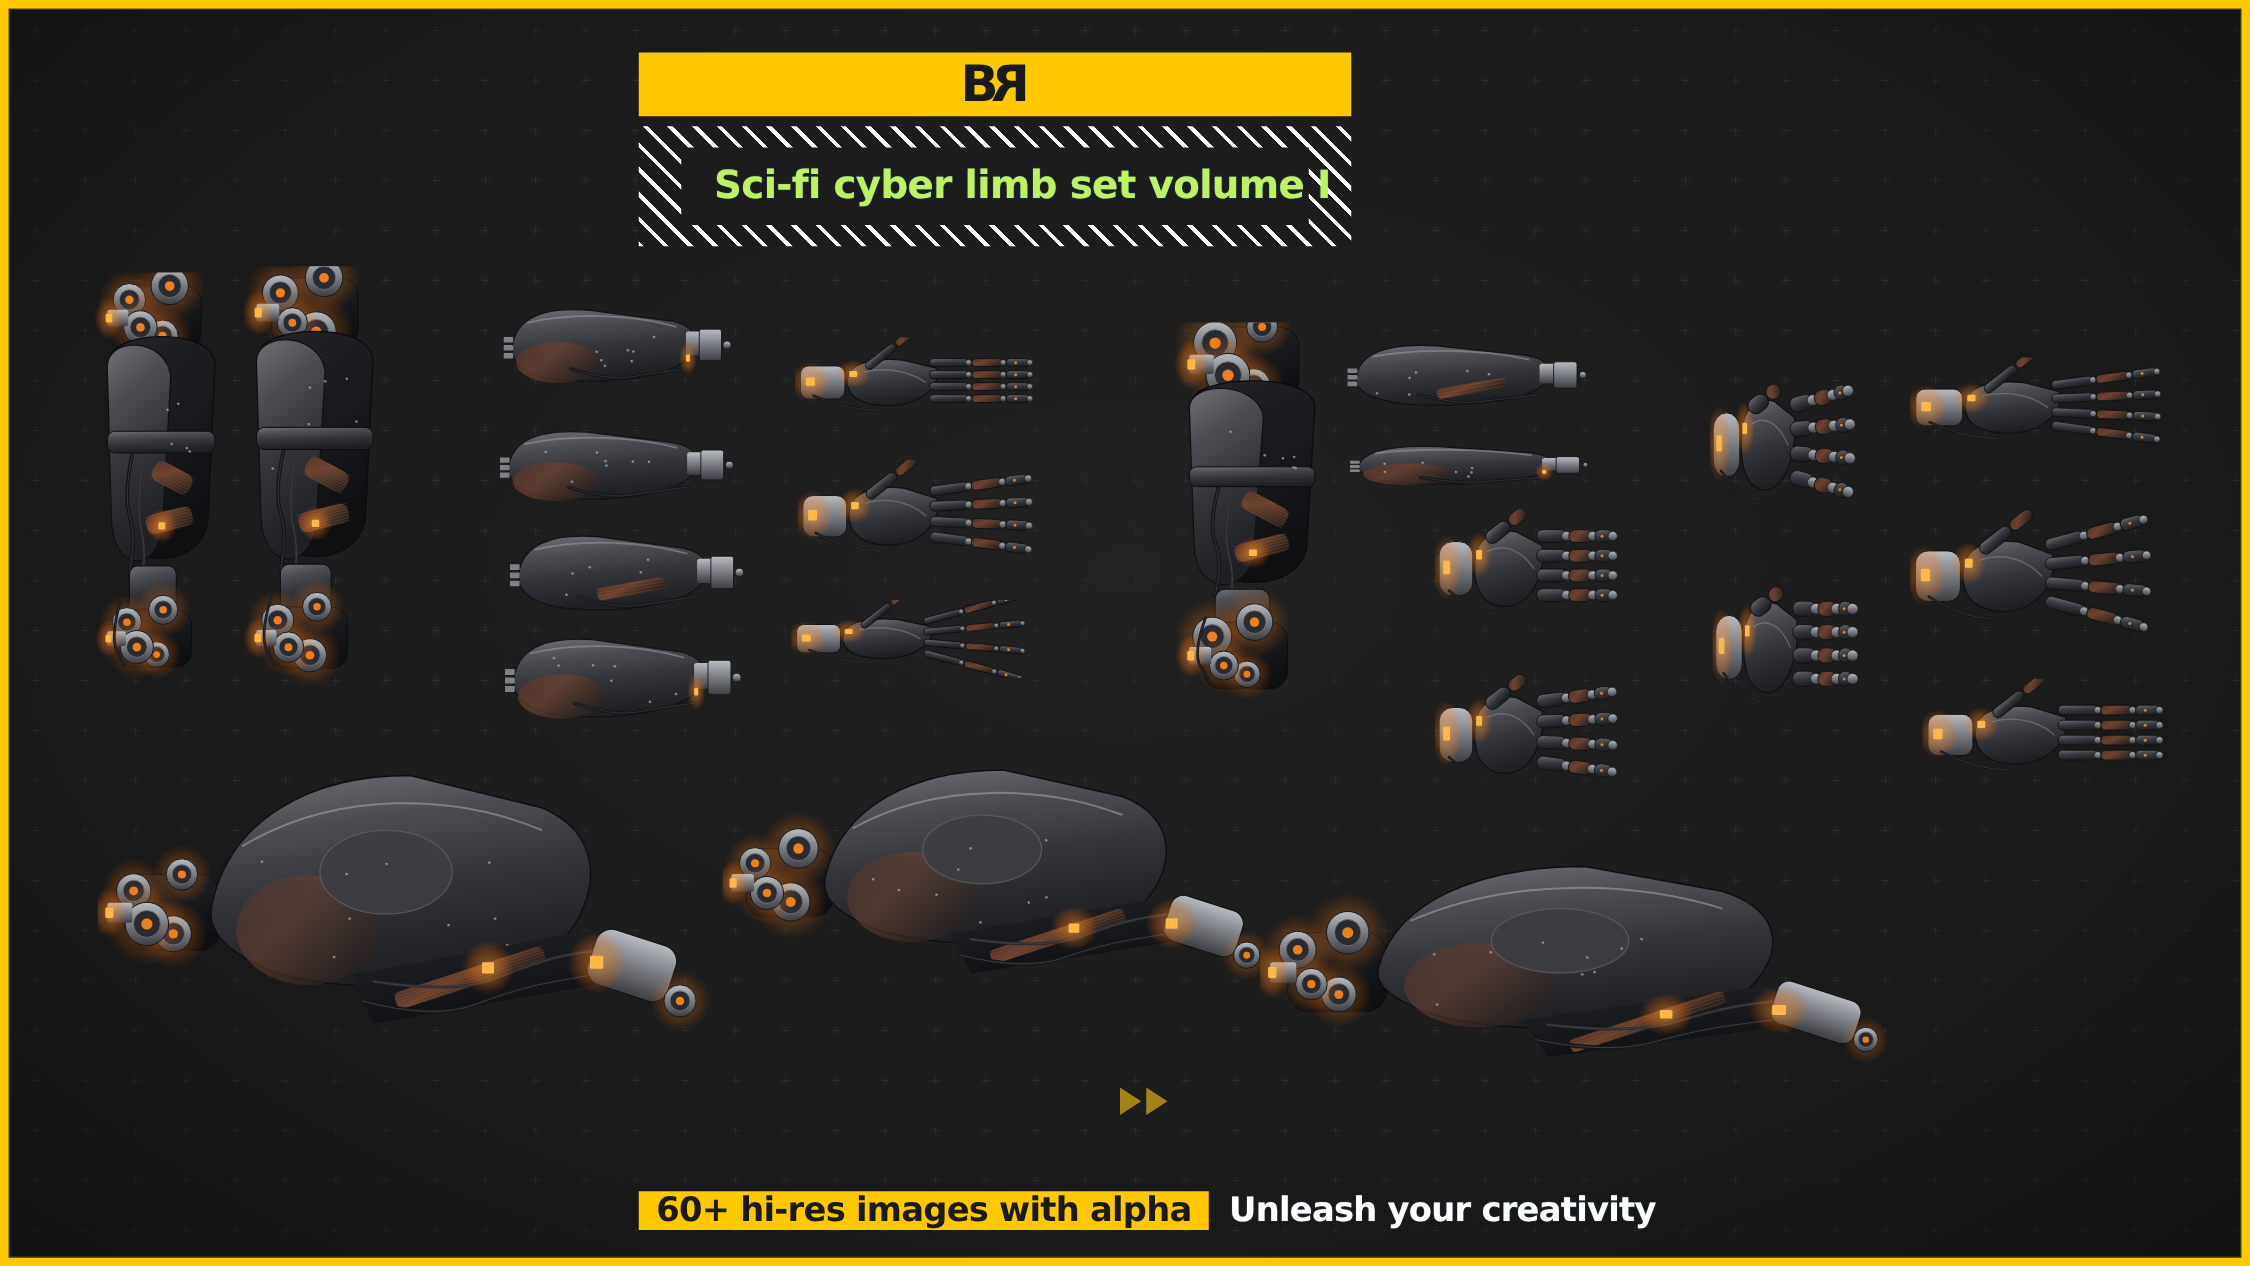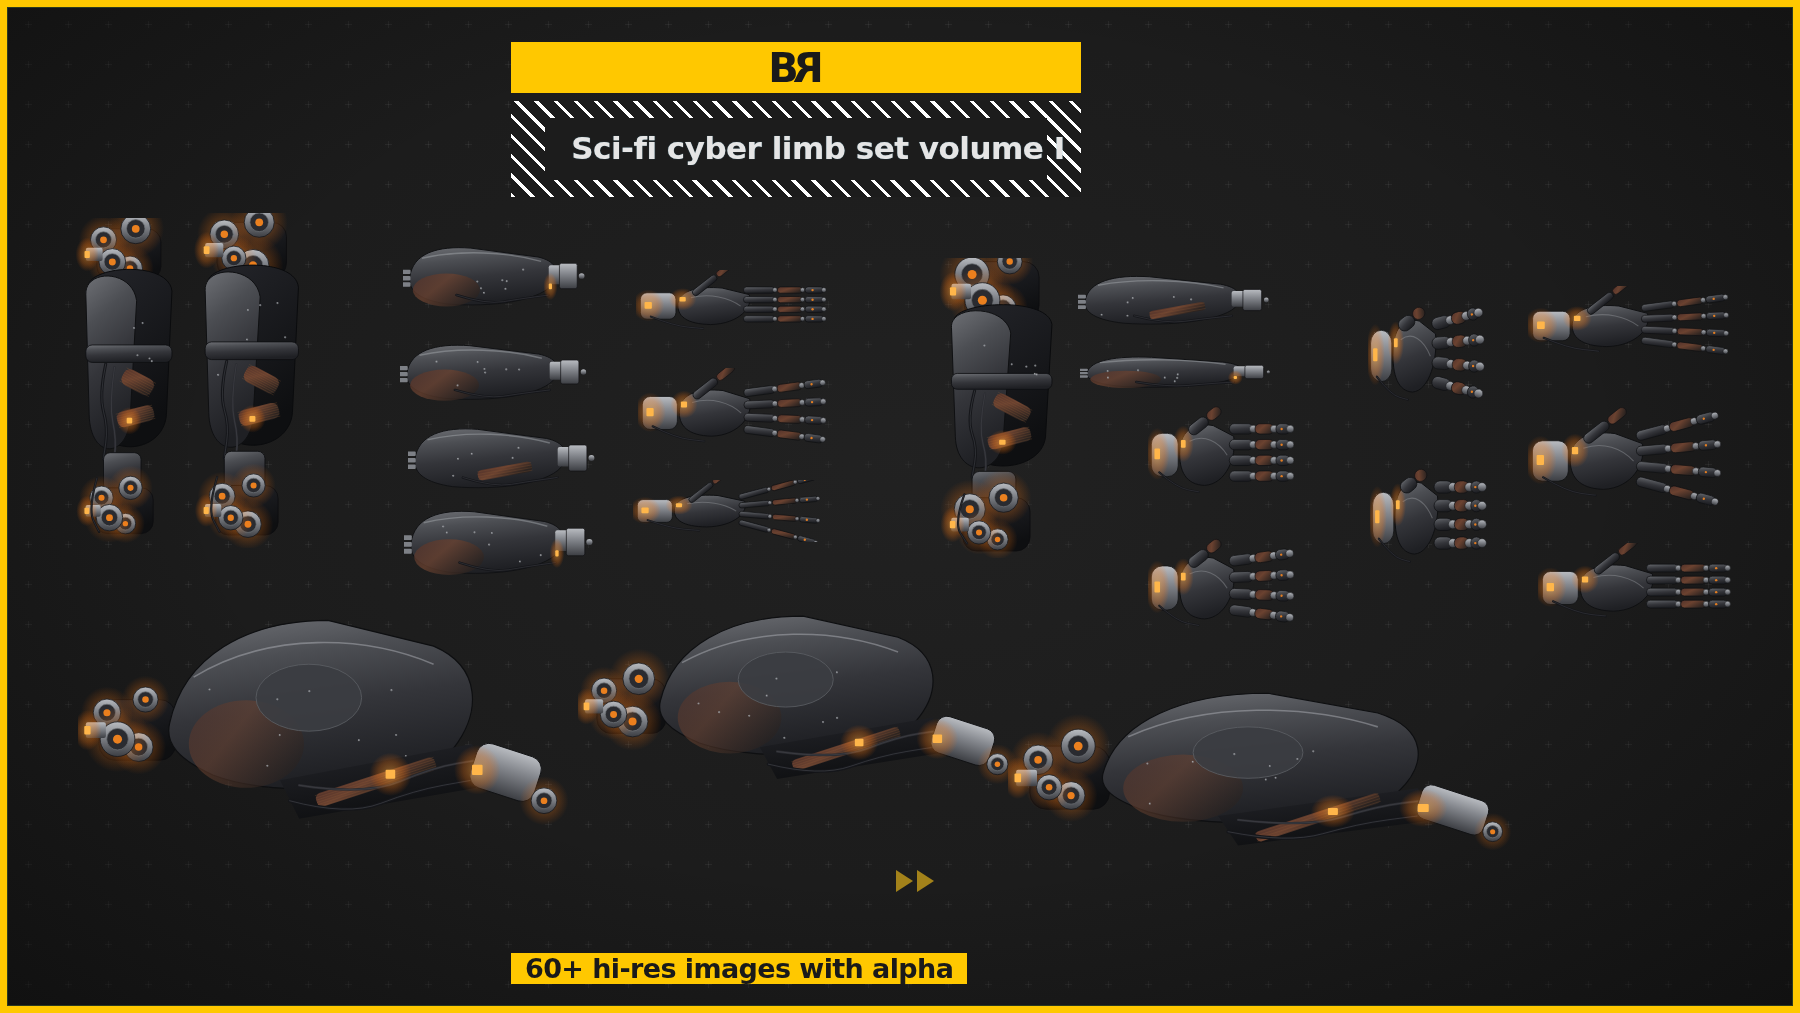--- a/index.html
+++ b/index.html
@@ -103,21 +103,21 @@
     background: #1c1c1c;
     padding: 12px 26px 14px 26px;
     width: 88%;
     text-align: center;
   }
   #sheet-title {
     font-family: "DejaVu Sans", sans-serif;
     font-weight: 700;
     font-size: 31px;
     letter-spacing: -0.5px;
-    color: #e5e5e5;
+    color: #bef264;
     white-space: nowrap;
     text-shadow: 0 0 1px rgba(120,220,255,0.5);
   }
 
   
   .render {
     position: absolute;
     pointer-events: none;
   }
   .render .art {
@@ -2135,16 +2135,17 @@
       </div>
       <div id="title-hatch-wrap">
         <div id="title-plate">
           <div id="sheet-title">Sci-fi cyber limb set volume I</div>
         </div>
       </div>
     </div>
 
     <div id="footer-block">
       <div id="footer-badge">60+ hi-res images with alpha</div>
+      <div id="footer-tagline">Unleash your creativity</div>
     </div>
 
   </div>
 </div>
 
 </body></html>

